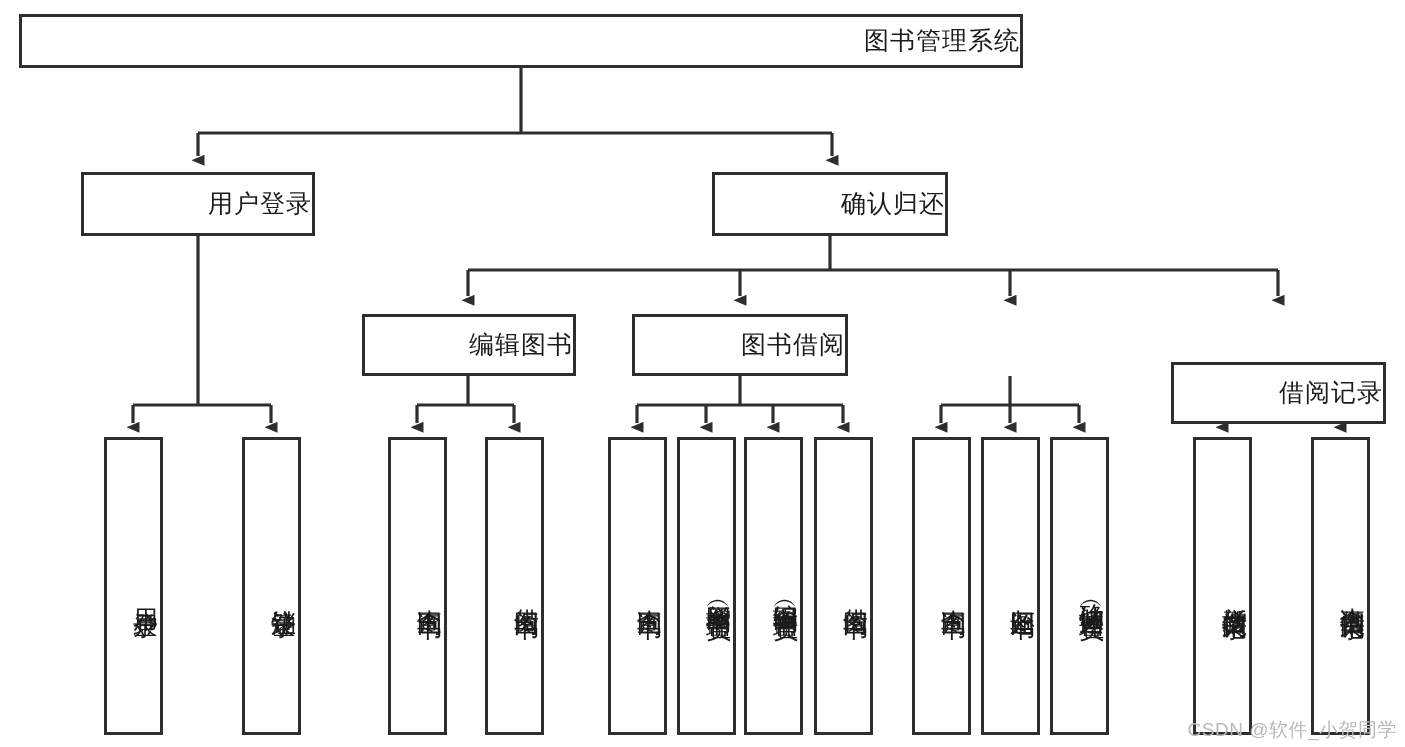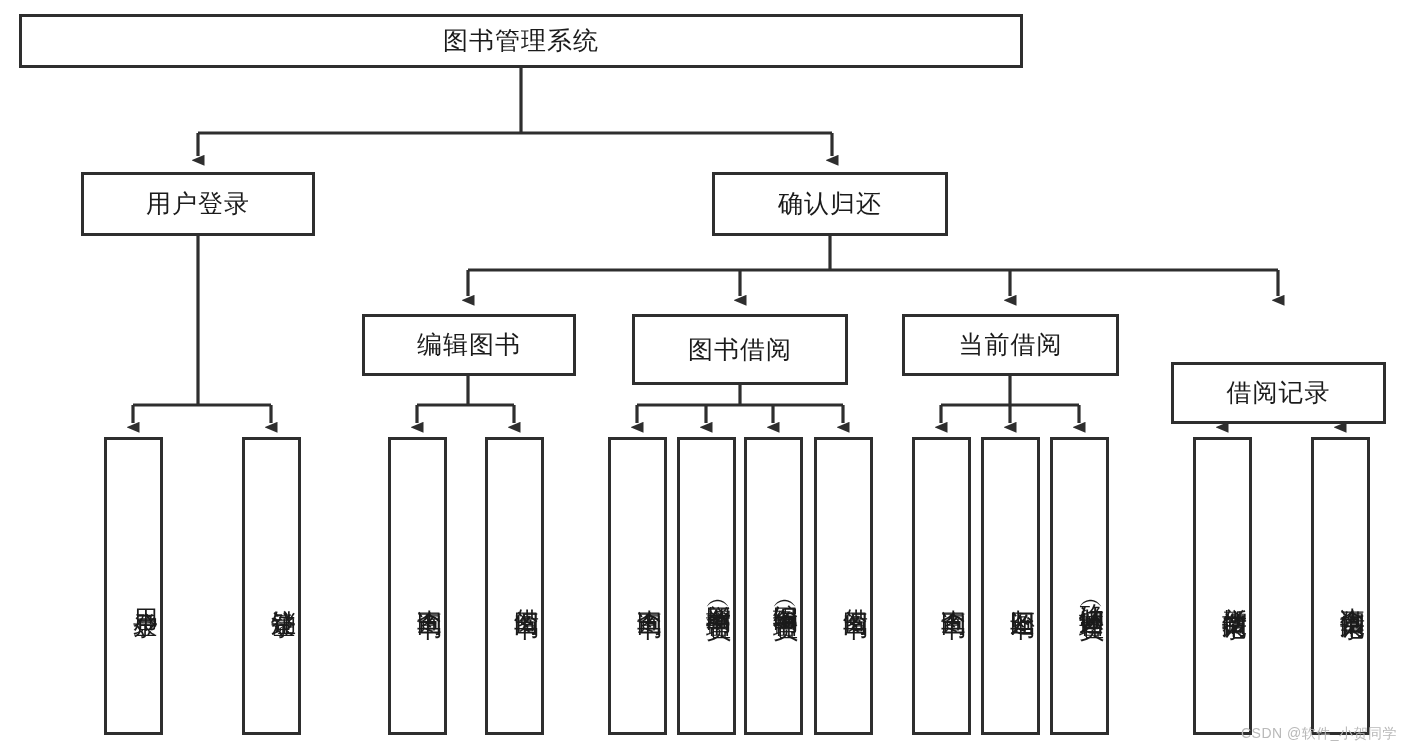--- a/index.html
+++ b/index.html
@@ -25,21 +25,21 @@
     height: 747px;
     pointer-events: none;
   }
   .node {
     position: absolute;
     box-sizing: border-box;
     background: #ffffff;
     border: 3px solid #2e2e2e;
     display: flex;
     align-items: center;
-    justify-content: center;
+    justify-content: flex-end;
     color: #1b1b1b;
   }
   .node.horiz {
     font-size: 25px;
     letter-spacing: 1px;
     line-height: 1.1;
   }
   .node.vert {
     writing-mode: vertical-rl;
     text-orientation: upright;
@@ -53,21 +53,21 @@
   .node.vert .vtext {
     writing-mode: vertical-rl;
     text-orientation: upright;
     display: block;
     white-space: normal;
   }
   #watermark {
     position: absolute;
     right: 8px;
     bottom: 4px;
-    font-size: 14px;
+    font-size: 19px;
     color: #b9b9b9;
     letter-spacing: 0.5px;
     white-space: nowrap;
   }
 </style>
 </head>
 <body>
 
 <div id="canvas">
 
@@ -130,27 +130,24 @@
   </div>
 
   <div class="node horiz" style="left:712px; top:172px; width:236px; height:64px;">
     <span>确认归还</span>
   </div>
 
   <div class="node horiz" style="left:362px; top:314px; width:214px; height:62px;">
     <span>编辑图书</span>
   </div>
 
-  <div class="node horiz" style="left:632px; top:314px; width:216px; height:71px;">
+  <div class="node horiz" style="left:632px; top:314px; width:216px; height:62px;">
     <span>图书借阅</span>
   </div>
 
-  <div class="node horiz" style="left:902px; top:314px; width:217px; height:62px;">
-    <span>当前借阅</span>
-  </div>
 
   <div class="node horiz" style="left:1171px; top:314px; width:215px; height:62px;margin-top:48px;">
     <span>借阅记录</span>
   </div>
 
   <div class="node vert" style="left:104px; top:437px; width:59px; height:298px;">
     <span class="vtext">用户登录</span>
   </div>
 
   <div class="node vert" style="left:242px; top:437px; width:59px; height:298px;">

